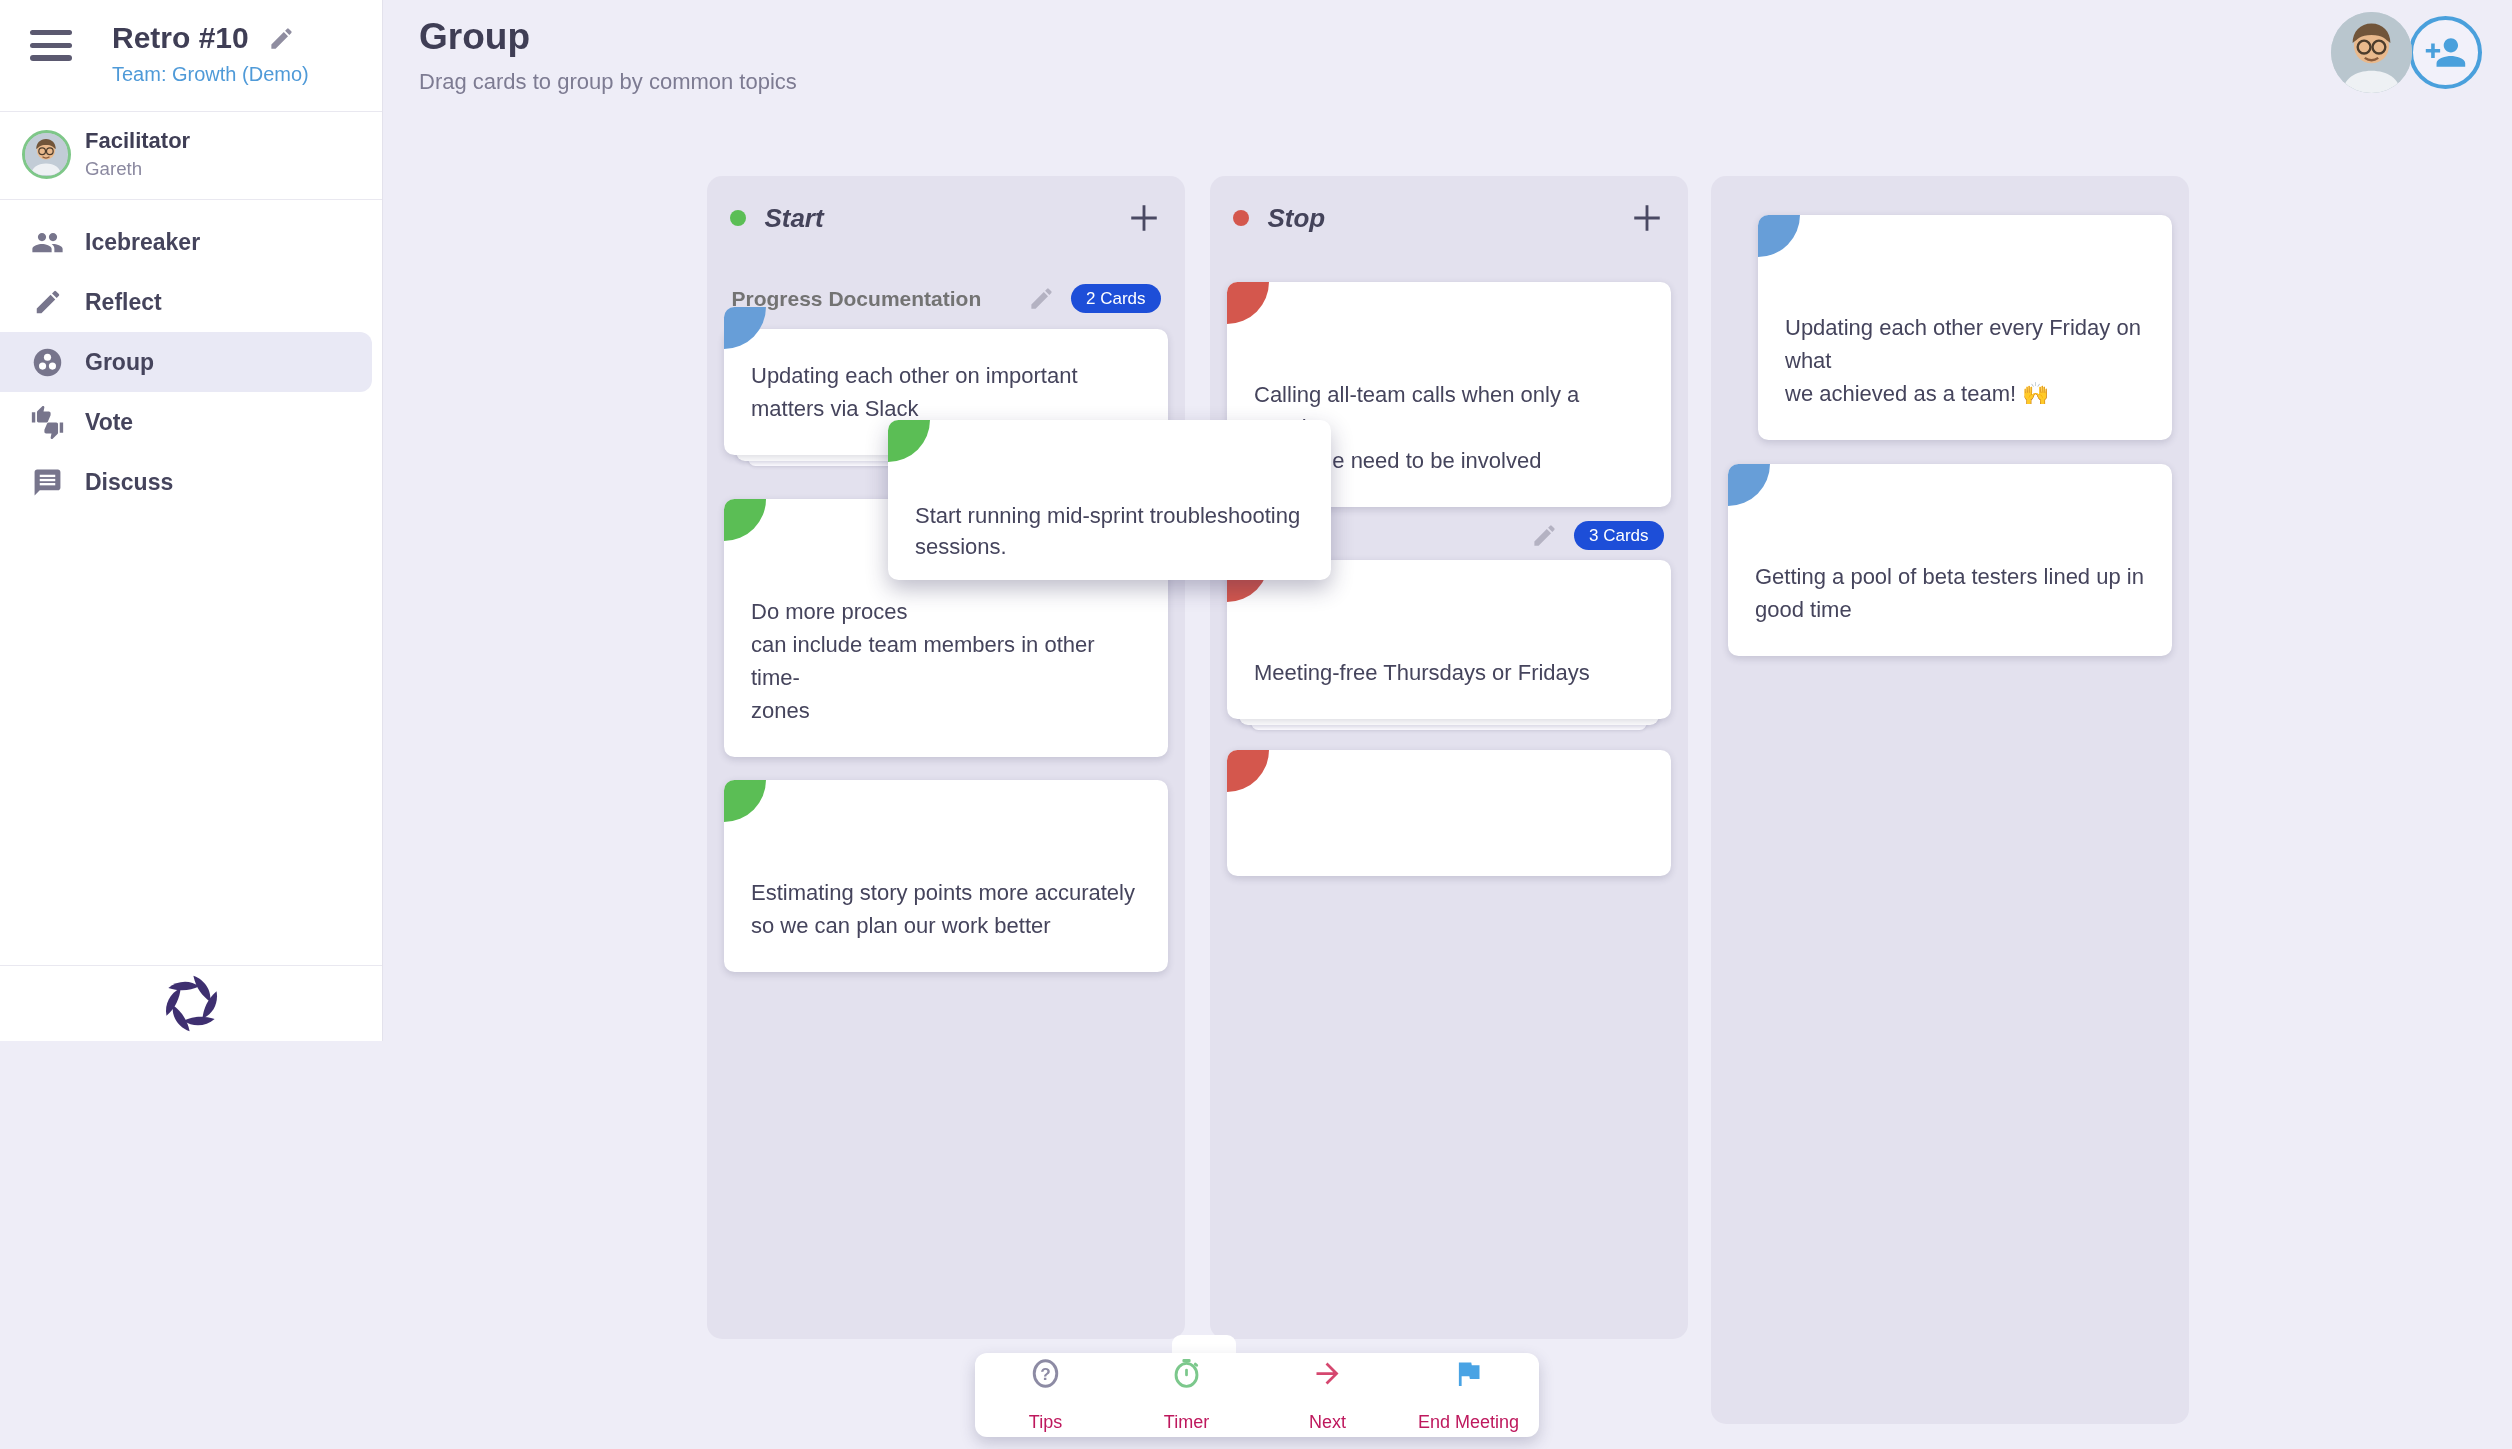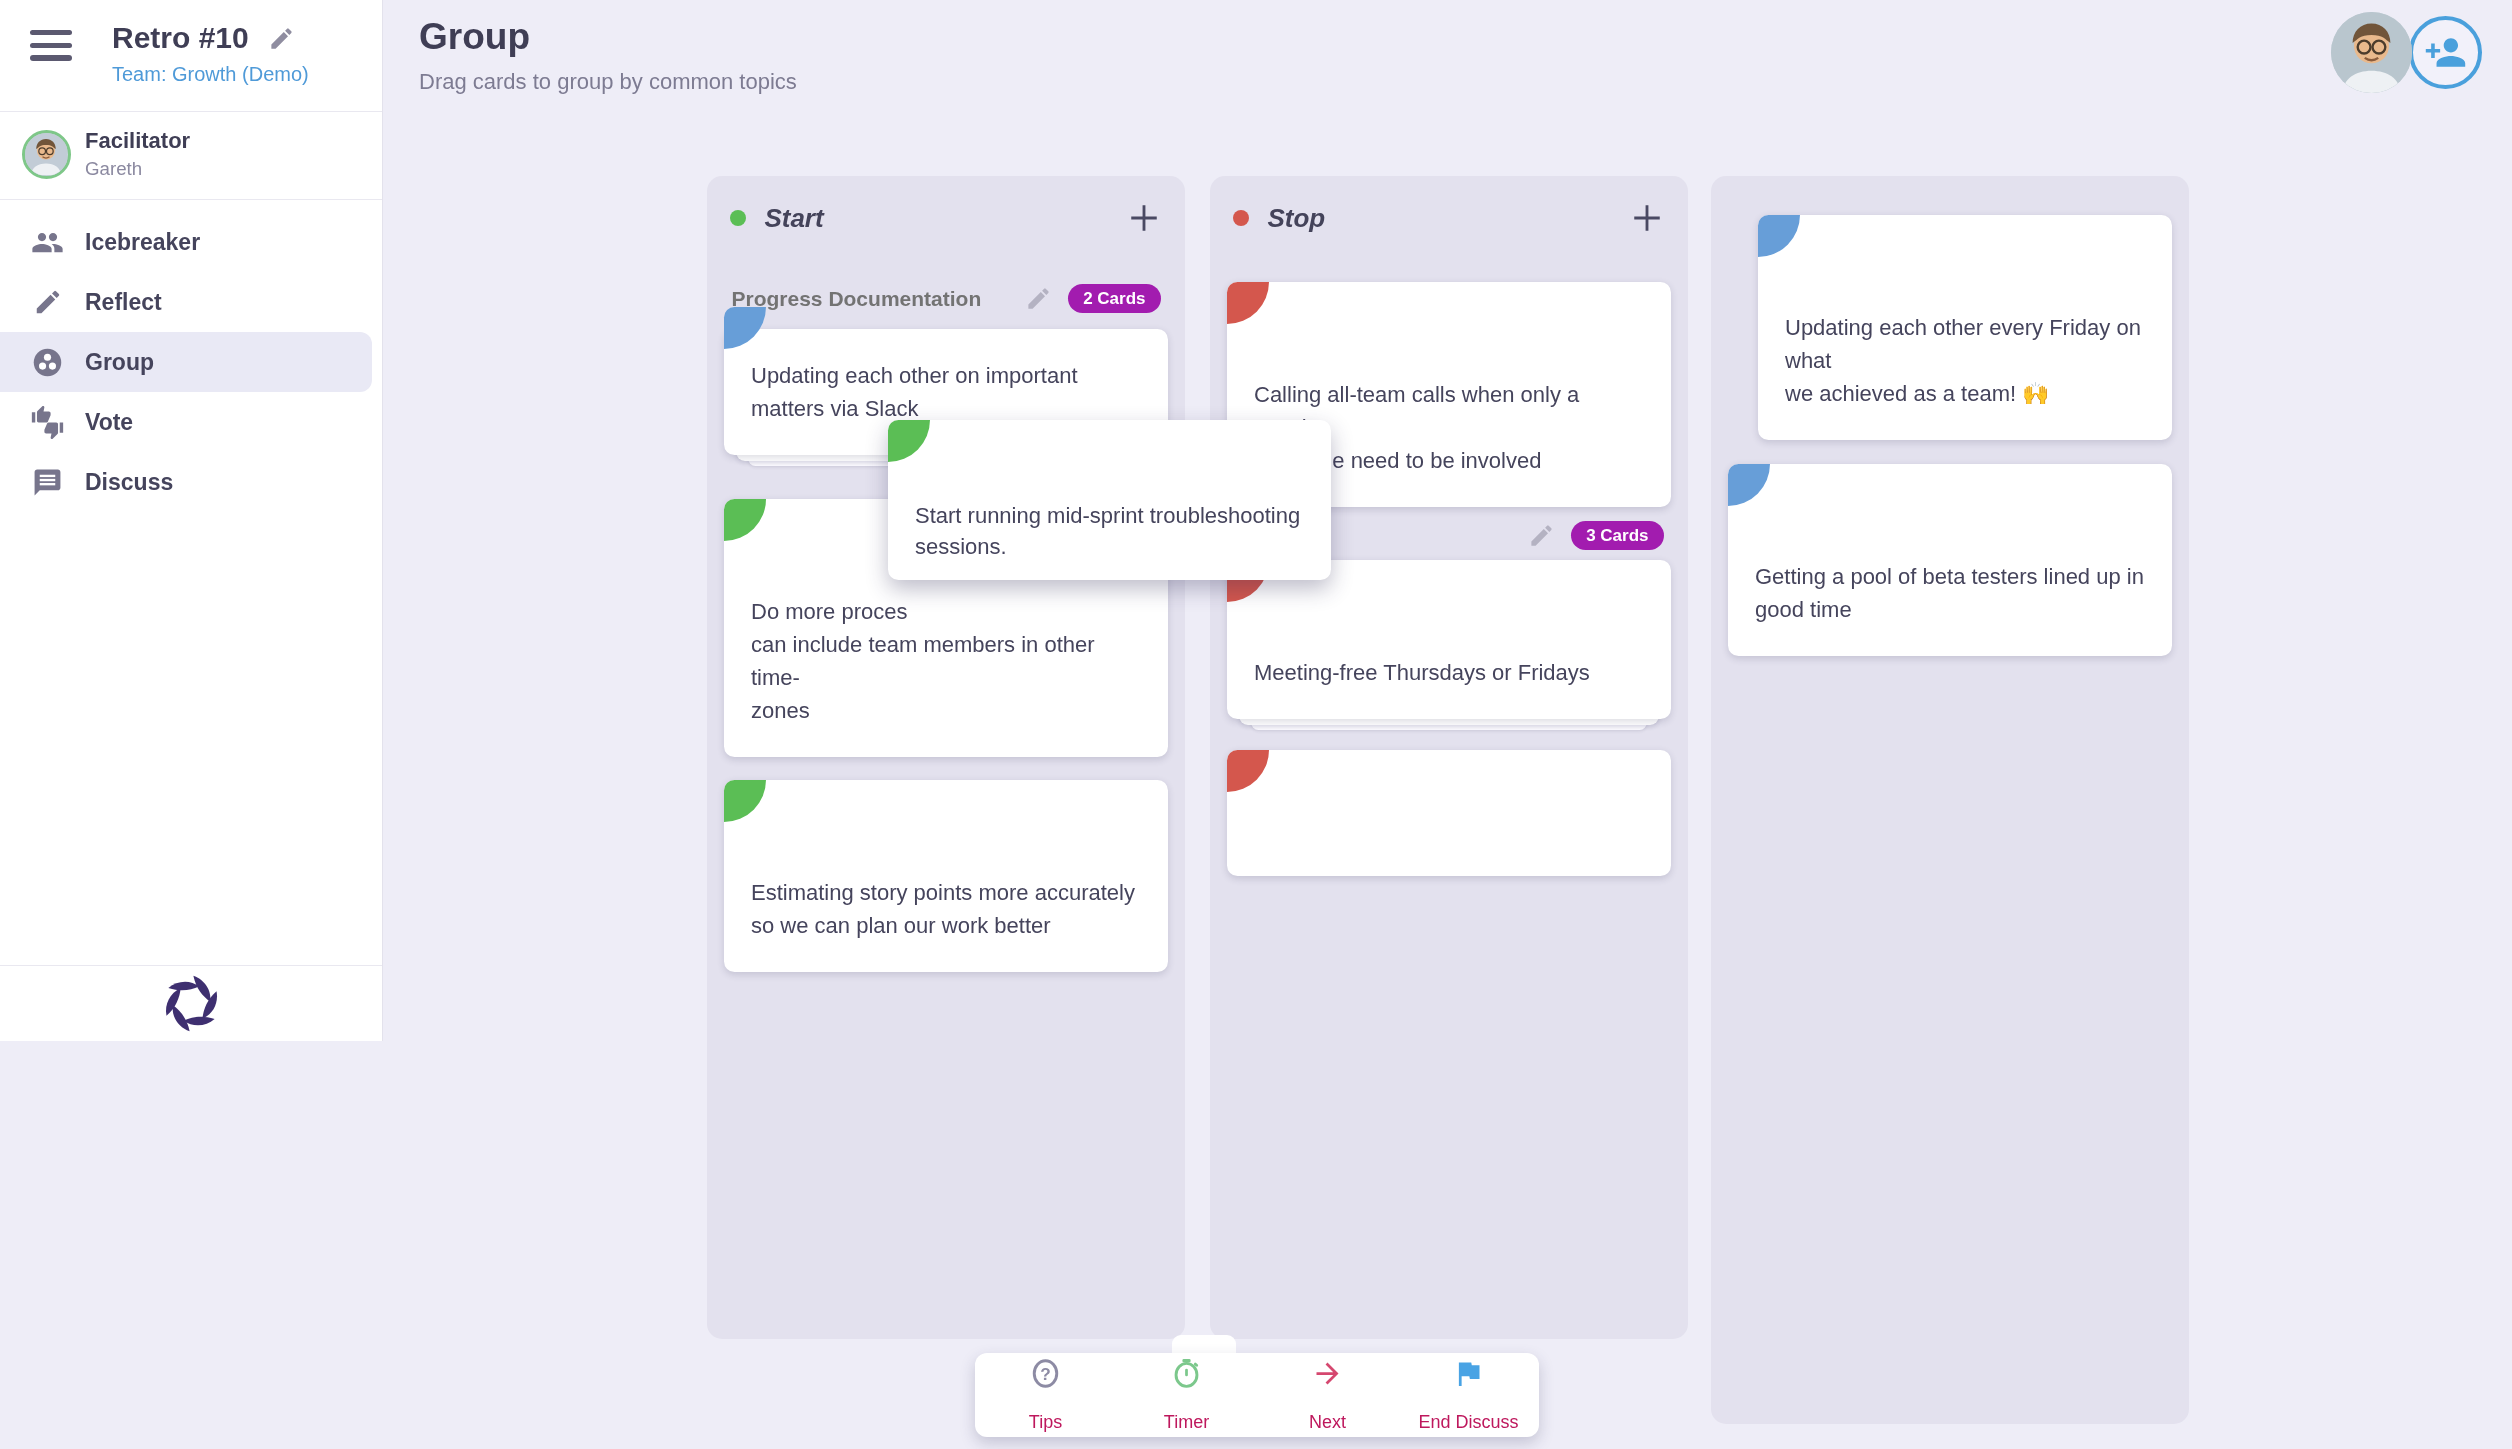--- a/index.html
+++ b/index.html
@@ -43,21 +43,21 @@
   .panel.stop { left:1210px; height:1163px; }
   .panel.continue { left:1711px; height:1248px; }
   .panel-head { display:flex; align-items:center; height:84px; padding:0 6px; }
   .dot { width:16.4px; height:16.4px; border-radius:50%; margin-right:18px; flex:none; }
   .panel-name { font-size:26px; font-weight:bold; font-style:italic; color:#44435a; }
   .add-card-btn { margin-left:auto; width:36px; height:36px; cursor:pointer; display:flex; align-items:center; justify-content:center; }
 
   .group-row { display:flex; align-items:center; height:33px; margin:22.4px 7.5px 0; }
   .group-title { font-size:21px; font-weight:bold; color:#737373; flex:1; }
   .group-pencil { width:27px; height:27px; margin-right:16.4px; flex:none; cursor:pointer; }
-  .badge { background:#a21caf; color:#ffffff; font-size:17px; font-weight:bold;
+  .badge { background:#1d4ed8; color:#ffffff; font-size:17px; font-weight:normal;
     padding:4.5px 15px; border-radius:747px; white-space:nowrap; }
 
   .card { position:relative; background:#ffffff; border-radius:10.5px; padding:30px 27px;
     font-size:22px; line-height:33px; color:#45445c; white-space:pre-line;
     box-shadow:0 2.2px 7.5px rgba(50,48,90,.16); z-index:3; }
   .corner { position:absolute; left:0; top:0; width:42px; height:42px; border-radius:10.5px 0 100% 0; }
   .stack1 { height:12px; margin:-6px 12px 0; background:#ffffff; border-radius:0 0 9px 9px;
     box-shadow:0 2.2px 4.5px rgba(50,48,90,.14); position:relative; z-index:2; }
   .stack2 { height:9px; margin:-3.7px 24px 0; background:#fbfaff; border-radius:0 0 7.5px 7.5px;
     box-shadow:0 1.5px 3px rgba(50,48,90,.10); position:relative; z-index:1; }
@@ -343,16 +343,16 @@
       </svg>
     </span>
     <span class="tool-label">Next</span>
   </div>
   <div class="tool-btn">
     <span class="tool-icon">
       <svg width="33" height="33" viewBox="0 0 24 24" fill="#49a3e4">
         <path d="M14.4 6L14 4H5v17h2v-7h5.6l.4 2h7V6z"></path>
       </svg>
     </span>
-    <span class="tool-label">End Discuss</span>
+    <span class="tool-label">End Meeting</span>
   </div>
 </div>
 
 
 </body></html>

